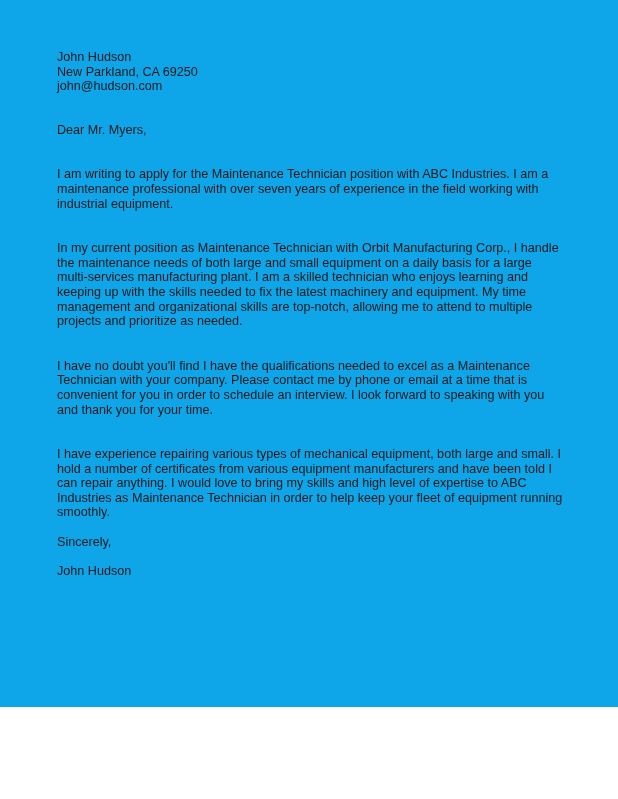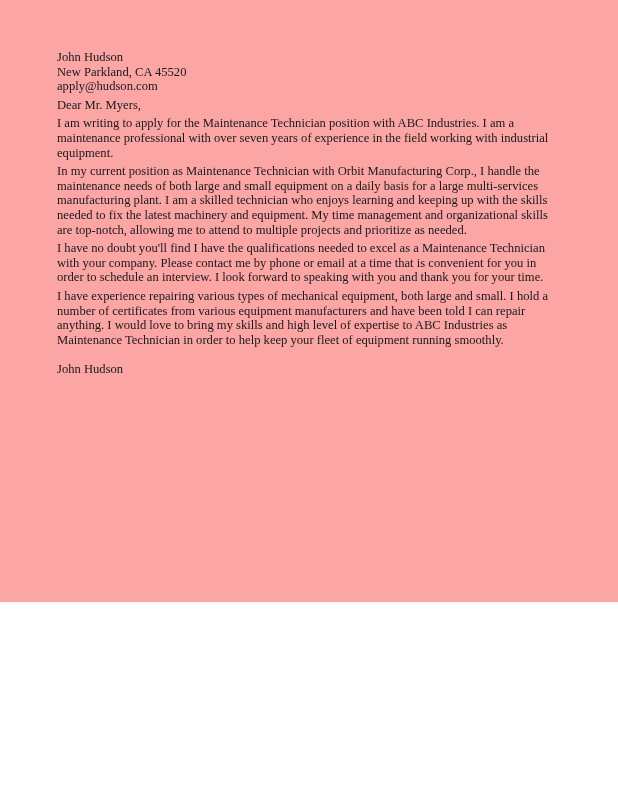--- a/index.html
+++ b/index.html
@@ -3,66 +3,67 @@
 <meta charset="utf-8">
 <style>
   html, body {
     margin: 0;
     padding: 0;
     background: #ffffff;
   }
   .page {
     position: relative;
     width: 618px;
-    height: 602px;
-    background: #fca5a5;
+    height: 707px;
+    background: #0ea5e9;
     overflow: hidden;
-    font-family: Liberation Serif, serif;
+    font-family: Liberation Sans, sans-serif;
     color: #1a1a1a;
   }
   .letter {
     position: absolute;
     top: 50px;
     left: 57px;
     width: 508px;
     font-size: 12.6px;
     line-height: 14.6px;
     text-align: left;
   }
   .sender-block div {
     white-space: nowrap;
   }
   .salutation {
-    margin-top: 4px;
+    margin-top: 29px;
   }
   .para {
-    margin-top: 4px;
+    margin-top: 30px;
   }
   .closing {
     margin-top: 14.6px;
   }
   .signature {
     margin-top: 14.6px;
   }
 </style>
 </head>
 <body>
 
 <div class="page">
   <div class="letter">
 
     <div class="sender-block">
       <div>John Hudson</div>
-      <div>New Parkland, CA 45520</div>
-      <div>apply@hudson.com</div>
+      <div>New Parkland, CA 69250</div>
+      <div>john@hudson.com</div>
     </div>
 
     <div class="salutation">Dear Mr. Myers,</div>
 
     <div class="para">I am writing to apply for the Maintenance Technician position with ABC Industries. I am a maintenance professional with over seven years of experience in the field working with industrial equipment.</div>
     <div class="para">In my current position as Maintenance Technician with Orbit Manufacturing Corp., I handle the maintenance needs of both large and small equipment on a daily basis for a large multi-services manufacturing plant. I am a skilled technician who enjoys learning and keeping up with the skills needed to fix the latest machinery and equipment. My time management and organizational skills are top-notch, allowing me to attend to multiple projects and prioritize as needed.</div>
     <div class="para">I have no doubt you'll find I have the qualifications needed to excel as a Maintenance Technician with your company. Please contact me by phone or email at a time that is convenient for you in order to schedule an interview. I look forward to speaking with you and thank you for your time.</div>
     <div class="para">I have experience repairing various types of mechanical equipment, both large and small. I hold a number of certificates from various equipment manufacturers and have been told I can repair anything. I would love to bring my skills and high level of expertise to ABC Industries as Maintenance Technician in order to help keep your fleet of equipment running smoothly.</div>
 
+    <div class="closing">Sincerely,</div>
     <div class="signature">John Hudson</div>
 
   </div>
 </div>
 
 </body></html>

